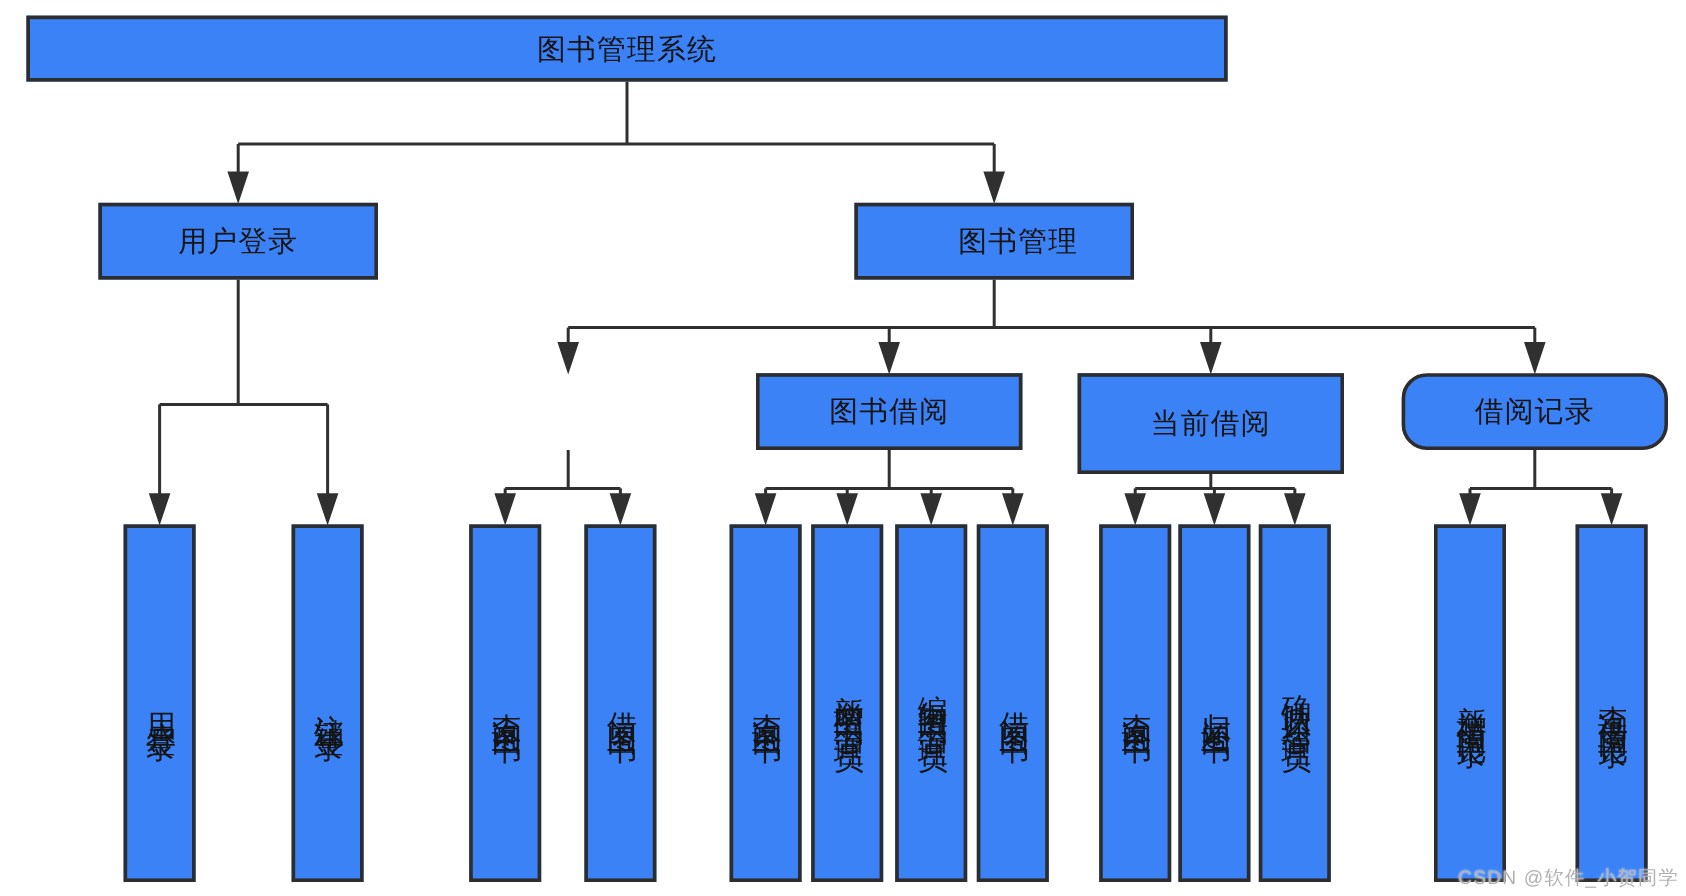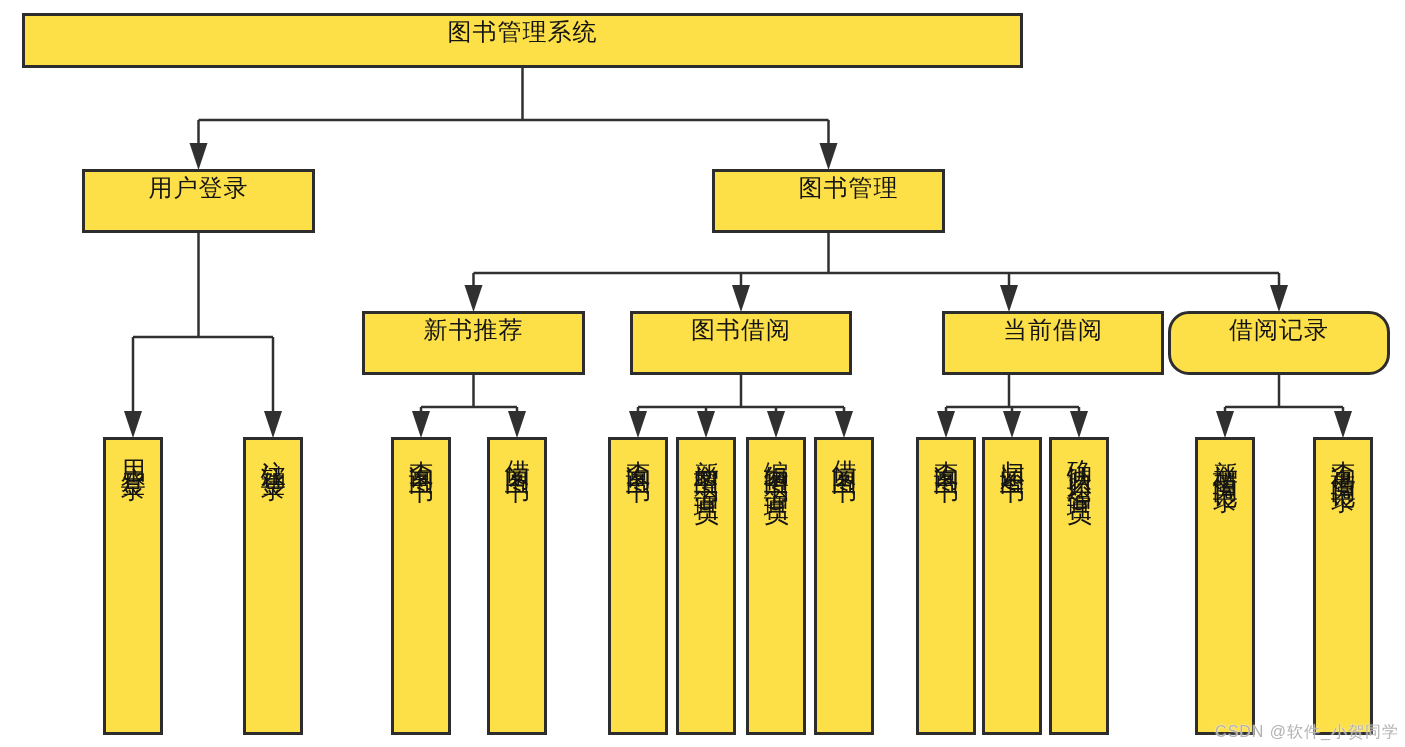--- a/index.html
+++ b/index.html
@@ -11,25 +11,25 @@
     font-family: "Liberation Sans", sans-serif;
     overflow: hidden;
   }
   .connectors {
     position: absolute;
     left: 0; top: 0;
     width: 1405px; height: 747px;
   }
   .node {
     position: absolute;
-    background: #fde047;
+    background: #3b82f6;
     border: 3px solid #2d2d2d;
     box-sizing: border-box;
     display: flex;
-    align-items: flex-start;
+    align-items: center;
     justify-content: center;
     color: #141414;
   }
   .hbox { font-size: 24px; letter-spacing: 1px; }
   .vbox { width: 60px; height: 298px; }
   .vbox .vtext {
     writing-mode: vertical-rl;
     text-orientation: mixed;
     font-size: 25px;
     letter-spacing: 6px;
@@ -145,27 +145,24 @@
     <span>图书管理系统</span>
   </div>
 
   <div class="node hbox" style="left:82px; top:169px; width:233px; height:64px;">
     <span>用户登录</span>
   </div>
   <div class="node hbox" style="left:712px; top:169px; width:233px; height:64px;padding-left:40px;">
     <span>图书管理</span>
   </div>
 
-  <div class="node hbox" style="left:362px; top:311px; width:223px; height:64px;">
-    <span>新书推荐</span>
-  </div>
   <div class="node hbox" style="left:630px; top:311px; width:222px; height:64px;">
     <span>图书借阅</span>
   </div>
-  <div class="node hbox" style="left:898px; top:311px; width:222px; height:64px;margin-left:44px;">
+  <div class="node hbox" style="left:898px; top:311px; width:222px; height:84px;">
     <span>当前借阅</span>
   </div>
   <div class="node hbox" style="left:1168px; top:311px; width:222px; height:64px;border-radius:21px;">
     <span>借阅记录</span>
   </div>
 
   <div class="node vbox" style="left:103px; top:437px;">
     <span class="vtext">用户登录</span>
   </div>
   <div class="node vbox" style="left:243px; top:437px;">

